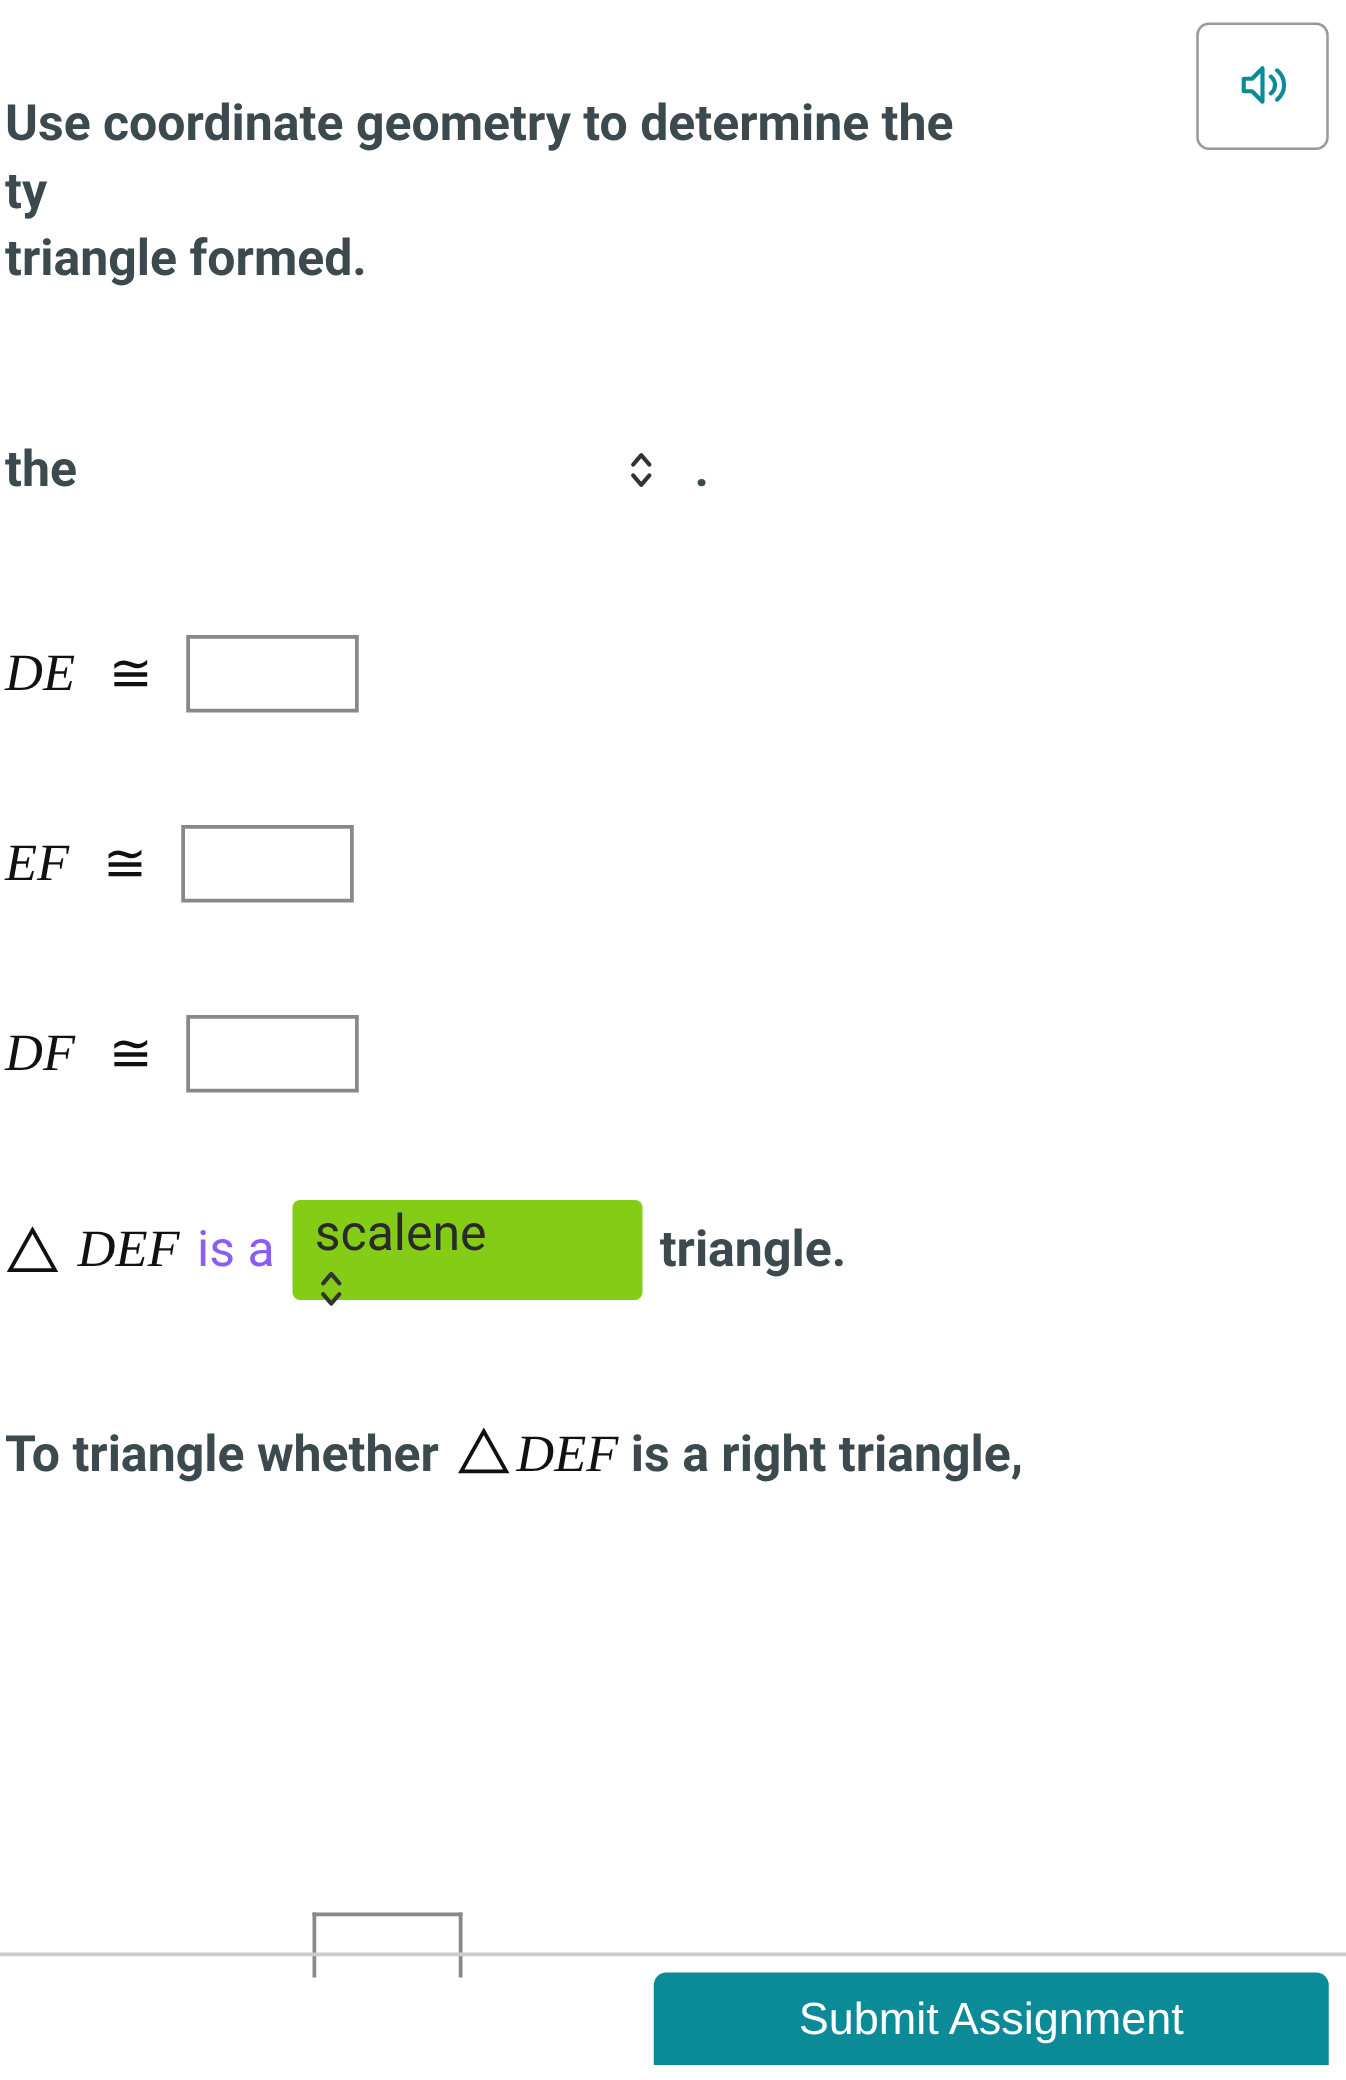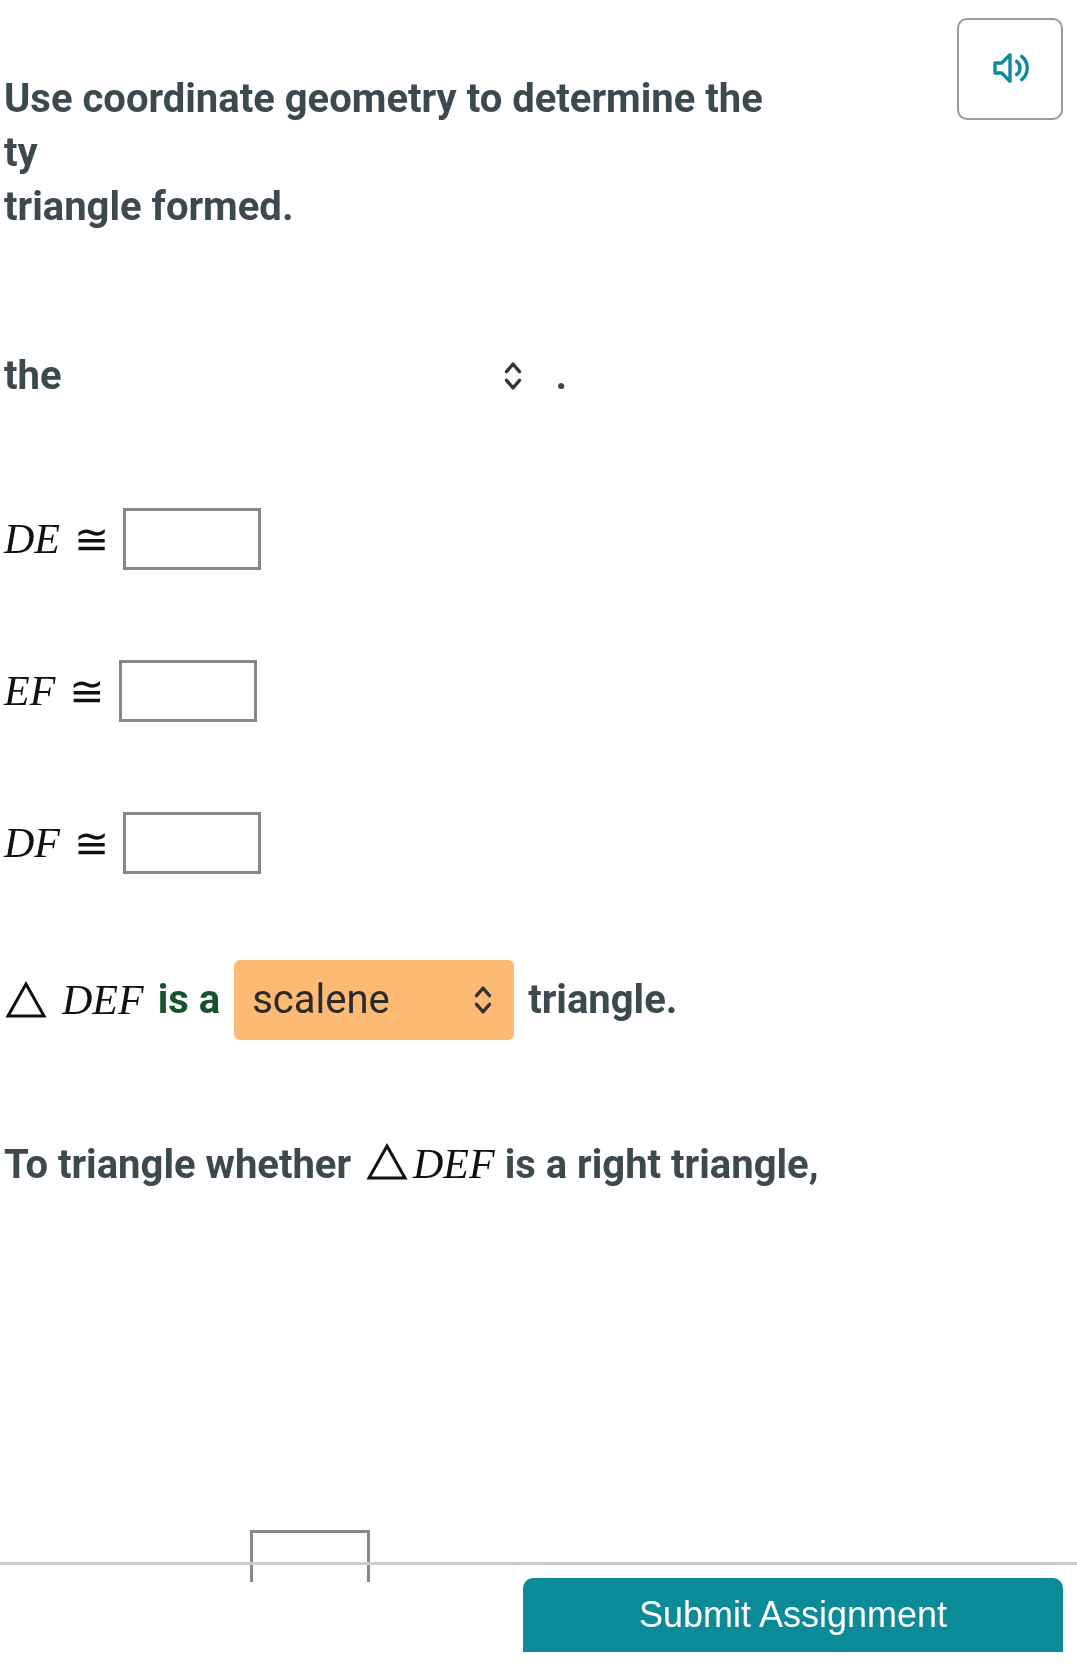--- a/index.html
+++ b/index.html
@@ -52,43 +52,43 @@
     height: 62px;
     border: 3px solid #888;
     background: #fff;
     display:inline-block;
     vertical-align: middle;
   }
   .row-eq {
     padding-top: 90px;
     display:flex;
     align-items:center;
-    gap: 14px;
+    gap: 27px;
     padding-left:4px;
   }
   .dropdown {
     height: 84px;
     min-width: 470px;
     background: #fff;
     display:inline-flex;
     align-items:center;
     justify-content:flex-end;
     padding: 0 18px;
     gap: 20px;
     border-radius: 6px;
   }
   .dropdown2 {
     height: 80px;
     min-width: 280px;
-    background: #fdba74;
+    background: #84cc16;
     display:inline-flex;
-    align-items:center;
     justify-content:space-between;
     padding: 0 18px;
     border-radius: 6px;
+    flex-direction: column;
   }
   .dd-text { font-size: 40px; font-weight:400; color:#2a2a2a; }
   .updown svg { width:26px; height:34px; display:block; }
   .dot { font-size:40px; font-weight:700; color:#3c4a50; }
   .triangle-sym { display:inline-block; vertical-align:middle; }
   .triangle-sym svg { width:44px; height:40px; display:block; }
   .hr {
     position:absolute;
     left:0; right:0;
     top: 1562px;
@@ -114,21 +114,21 @@
     background: #0b8a97;
     color: #fff;
     font-size: 36px;
     border-radius: 10px 10px 0 0;
     display:flex;
     align-items:center;
     justify-content:center;
     border:none;
     cursor:pointer;
   }
-  .is-a { font-size:40px; font-weight:700; color:#14532d; }
+  .is-a { font-size:40px; font-weight:400; color:#8b5cf6; }
 </style>
 </head>
 <body>
 
 <div class="content">
 
   <button class="audio-btn">
     <span>
       <svg viewBox="0 0 24 24" fill="none" stroke="#0b8a97" stroke-width="2" stroke-linecap="round" stroke-linejoin="round">
         <polygon points="3,9 7,9 12,4 12,20 7,15 3,15" fill="none"></polygon>

